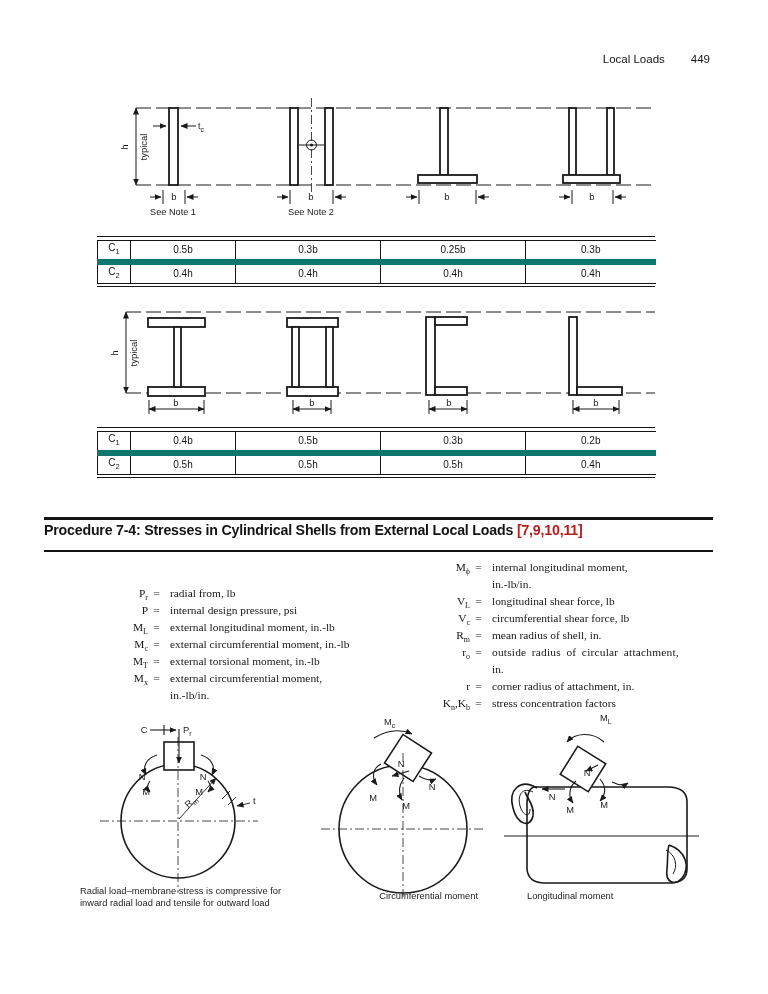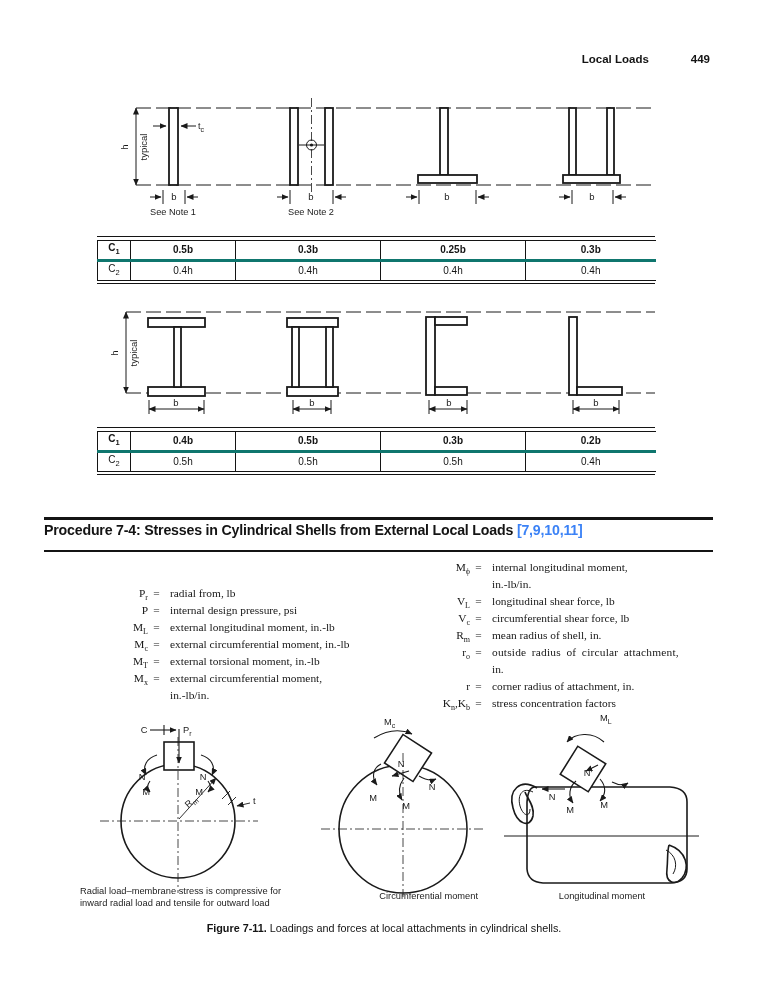--- a/index.html
+++ b/index.html
@@ -2,30 +2,30 @@
 <html><head>
 <meta charset="utf-8">
 <style>
   html,body{margin:0;padding:0;background:#e8e8e8;}
   #page{position:relative;width:768px;height:994px;background:#ffffff;overflow:hidden;
         font-family:"Liberation Sans",sans-serif;color:#141414;}
   svg{position:absolute;left:0;overflow:visible;}
   svg text{font-family:"Liberation Sans",sans-serif;fill:#1a1a1a;}
   .abs{position:absolute;}
   
-  #hdr{top:53px;right:58px;display:flex;gap:42px;font-weight:bold;font-size:11.5px;}
+  #hdr{top:53px;right:58px;display:flex;gap:26px;font-weight:normal;font-size:11.5px;}
   
   .tblwrap{position:absolute;left:97px;width:558px;border-top:1.5px solid #141414;
            border-bottom:1.5px solid #141414;padding:2.5px 0;}
   table.ctable{border-collapse:collapse;table-layout:fixed;width:558px;}
   .ctable td{border-right:1.6px solid #141414;font-size:10px;text-align:center;
              height:18px;padding:0;line-height:1;}
   .ctable td:first-child{border-left:1.6px solid #141414;width:33px;}
   .ctable td:last-child{border-right:none;}
-  .ctable tr:first-child td{border-top:1.6px solid #141414;border-bottom:3px solid #0f766e;font-weight:bold;}
+  .ctable tr:first-child td{border-top:1.6px solid #141414;border-bottom:6px solid #0f766e;}
   .ctable tr:last-child td{border-bottom:1.6px solid #141414;}
   .ctable col.c1{width:33px}.ctable col.c2{width:105px}.ctable col.c3{width:145px}
   .ctable col.c4{width:145px}.ctable col.c5{width:130px}
   sub{font-size:7.5px;}
   
   .figcap{left:0;width:768px;text-align:center;font-size:10.8px;}
   .figcap b{font-weight:bold;}
   
   .rule{position:absolute;left:44px;width:669px;background:#141414;}
   #proc-title{top:522px;left:44px;font-weight:bold;font-size:14.2px;letter-spacing:-0.2px;white-space:nowrap;}
@@ -246,21 +246,21 @@
           <td>0.5h</td>
           <td>0.4h</td>
         </tr>
       </tbody>
     </table>
   </div>
 
 
   <div class="rule" style="top:517px;height:2.5px"></div>
   <div id="proc-title" class="abs">
-    <span>Procedure 7-4: Stresses in Cylindrical Shells from External Local Loads </span><span style="color:#3b82f6">[7,9,10,11]</span>
+    <span>Procedure 7-4: Stresses in Cylindrical Shells from External Local Loads </span><span style="color:#b91c1c">[7,9,10,11]</span>
   </div>
   <div class="rule" style="top:550px;height:2px"></div>
 
 
   <div id="ncol-left" class="ncol" style="top:587px;left:84px">
     <div class="nrow">
         <span class="nterm"><span>P</span><sub>r</sub></span>
         <span class="neq">=</span>
         <span class="ndesc">radial from, lb</span>
       </div>
@@ -430,20 +430,16 @@
       <text x="570" y="108" text-anchor="middle" font-size="9.3">M</text>
       <text x="604" y="103" text-anchor="middle" font-size="9.3">M</text>
     </g>
   </svg>
 
   <div class="dcap" style="top:886px;left:80px;width:240px">
     <div>Radial load–membrane stress is compressive for</div>
     <div>inward radial load and tensile for outward load</div>
   </div>
   <div class="dcap" style="top:891px;left:328px;width:150px;text-align:right">Circumferential moment</div>
-  <div class="dcap" style="top:891px;left:527px;width:150px;text-align:center">Longitudinal moment</div>
-
-  <div class="abs figcap" style="top:922px">
-    <b>Figure 7-11.</b>
-    <span>Loadings and forces at local attachments in cylindrical shells.</span>
-  </div>
+  <div class="dcap" style="top:891px;left:527px;width:150px;text-align:left">Longitudinal moment</div>
+
 
 </div>
 
 </body></html>

